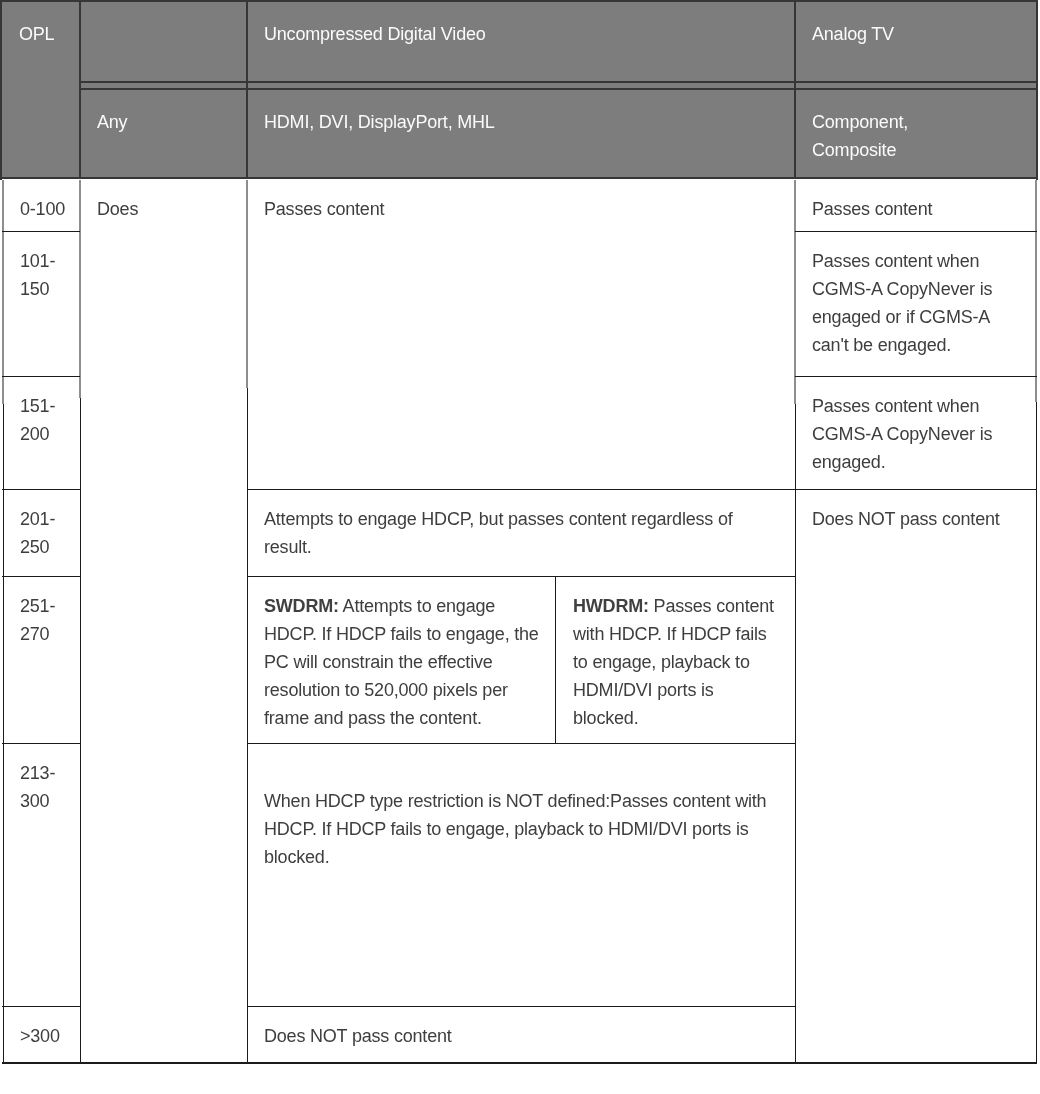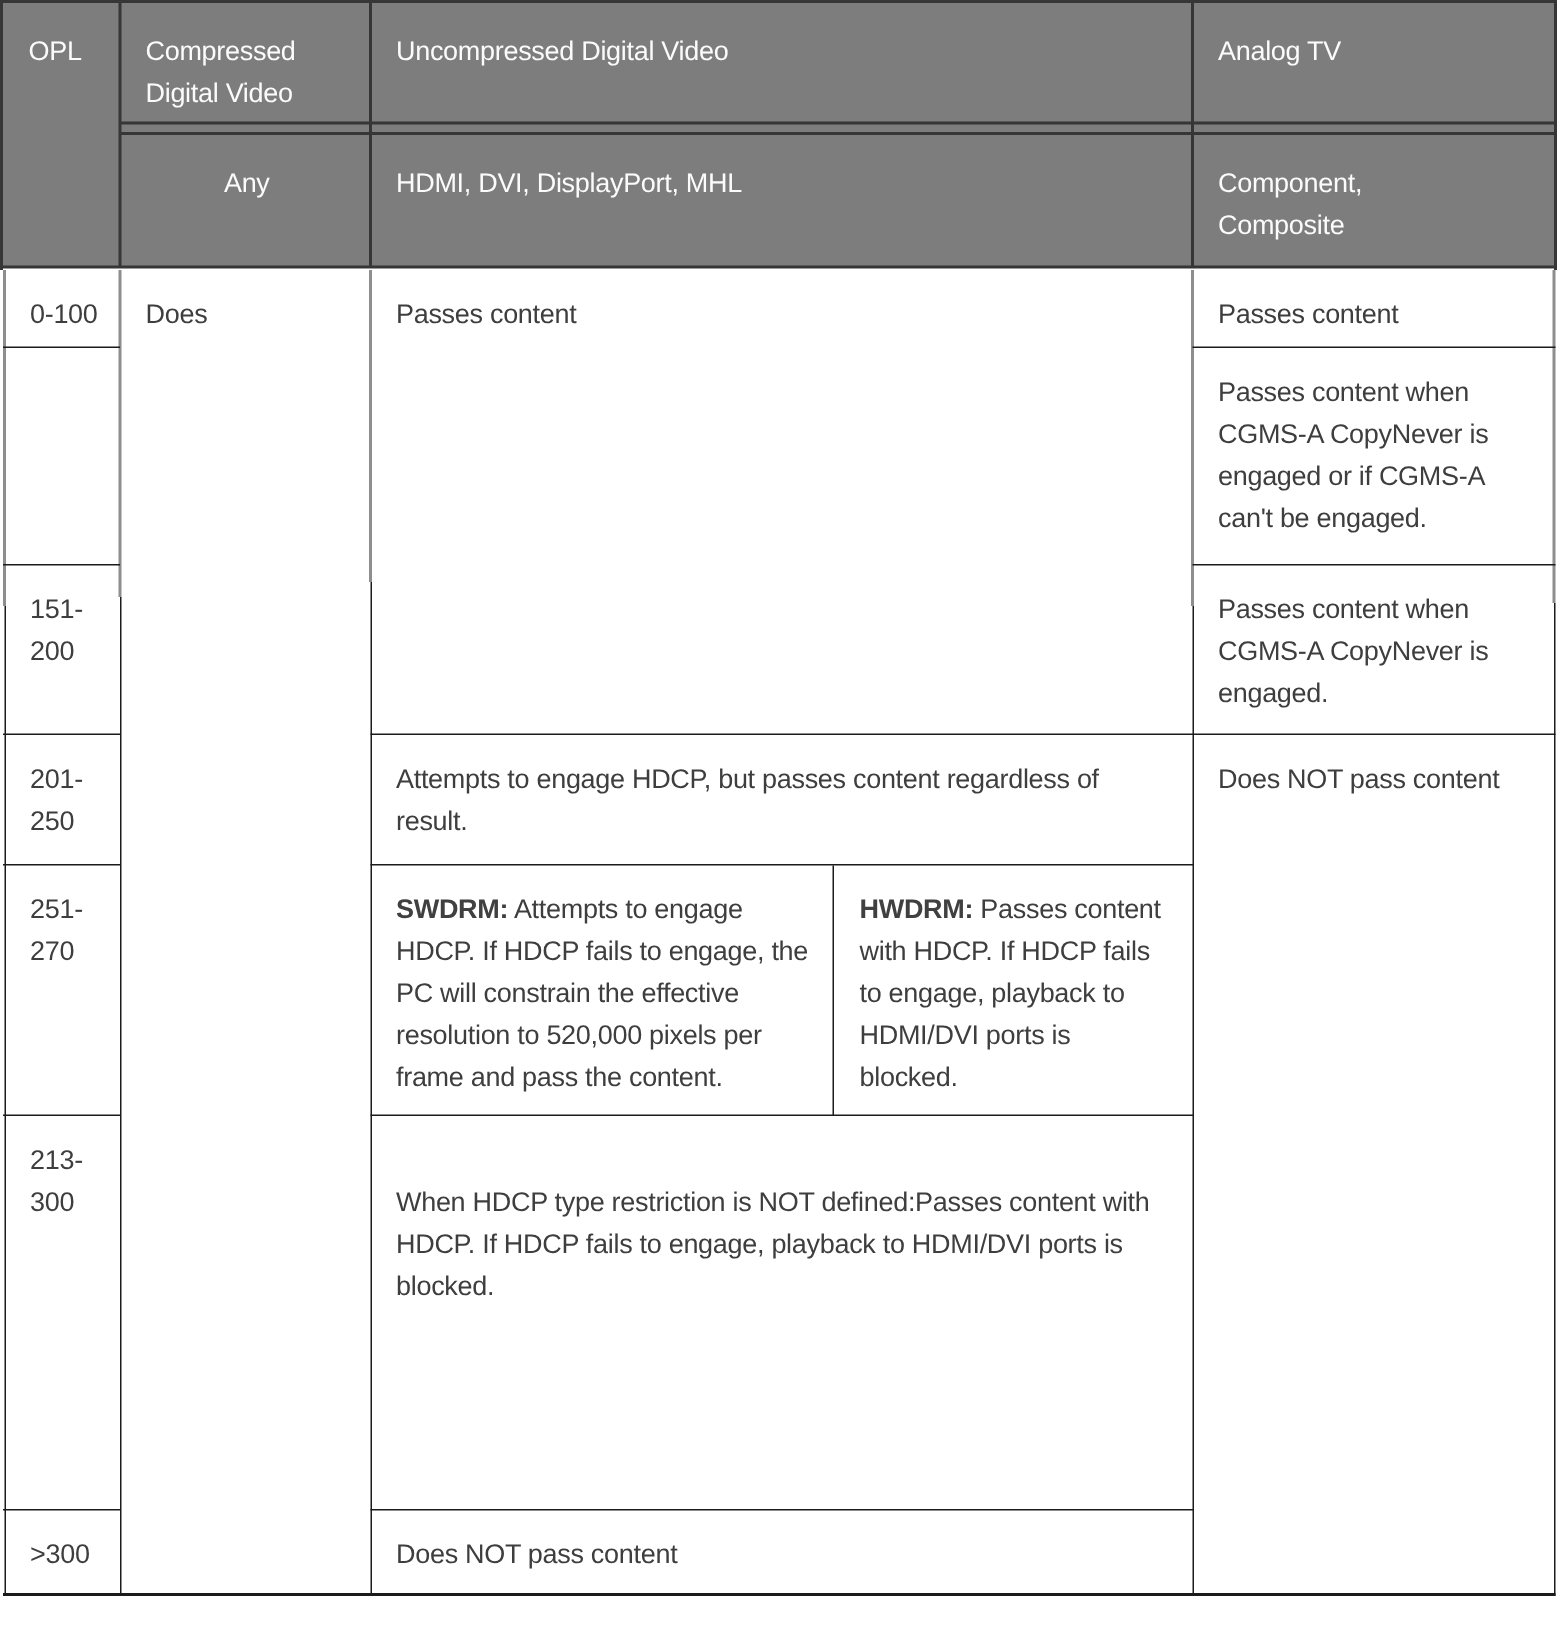--- a/index.html
+++ b/index.html
@@ -32,29 +32,29 @@
   .opl-cell{padding:15px 4px 0 18px;}
 </style>
 </head>
 <body>
 
 <div id="stage">
 
   <div class="hdr-bg"></div>
 
   <div class="hcell" style="left:2px;top:2px;width:77px;height:176px;">OPL</div>
-  <div class="hcell" style="left:80px;top:2px;width:166px;height:84px;">Compressed Digital Video</div>
   <div class="hcell" style="left:247px;top:2px;width:547px;height:84px;">Uncompressed Digital Video</div>
   <div class="hcell" style="left:795px;top:2px;width:241px;height:84px;">Analog TV</div>
-  <div class="hcell" style="left:80px;top:90px;width:166px;height:88px;text-align:center;">Any</div>
+  <div class="hcell" style="left:80px;top:90px;width:166px;height:88px;">Any</div>
   <div class="hcell" style="left:247px;top:90px;width:547px;height:88px;border-radius:26px;">HDMI, DVI, DisplayPort, MHL</div>
   <div class="hcell" style="left:795px;top:90px;width:241px;height:88px;">Component,
 Composite</div>
 
   <div class="cell opl-cell" style="left:2px;top:180px;width:77px;height:51px;">0-100</div>
+  <div class="cell opl-cell" style="left:2px;top:232px;width:77px;height:144px;">101-150</div>
   <div class="cell opl-cell" style="left:2px;top:377px;width:77px;height:112px;">151-200</div>
   <div class="cell opl-cell" style="left:2px;top:490px;width:77px;height:86px;">201-250</div>
   <div class="cell opl-cell" style="left:2px;top:577px;width:77px;height:166px;">251-270</div>
   <div class="cell opl-cell" style="left:2px;top:744px;width:77px;height:262px;">213-300</div>
   <div class="cell opl-cell" style="left:2px;top:1007px;width:77px;height:56px;">&gt;300</div>
 
   <div class="cell" style="left:80px;top:180px;width:166px;height:883px;">Does</div>
 
   <div class="cell" style="left:247px;top:180px;width:547px;height:309px;">Passes content</div>
   <div class="cell" style="left:247px;top:490px;width:547px;height:86px;">Attempts to engage HDCP, but passes content regardless of result.</div>

